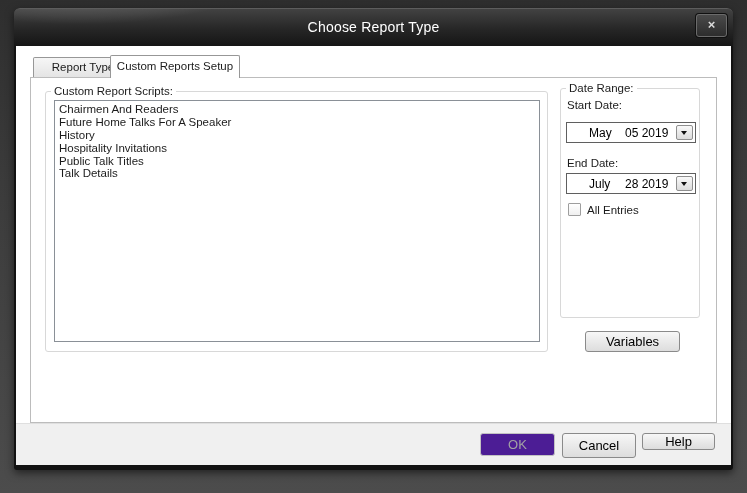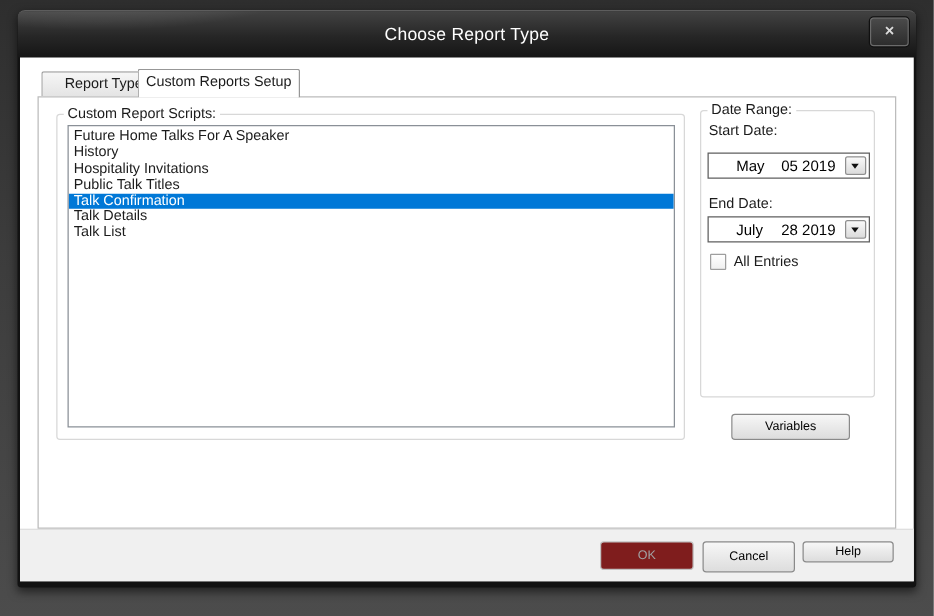--- a/index.html
+++ b/index.html
@@ -108,25 +108,25 @@
   .checkbox{
     width:13px; height:13px; border:1px solid #9e9e9e; border-radius:1px;
     background:linear-gradient(180deg,#ffffff,#f0f0f0); display:inline-block;
   }
   .check-label{ font-size:11.5px; color:#1b1b1b; margin-left:6px; }
 
   
   .btn{
     position:absolute; border:1px solid #8a8a8a; border-radius:3px;
     background:linear-gradient(180deg,#f7f7f7 0%,#ebebeb 45%,#dddddd 100%);
-    font-family:inherit; font-size:10px; color:#000;
+    font-family:inherit; font-size:13px; color:#000;
     display:flex; align-items:center; justify-content:center; cursor:default;
   }
   .btn.disabled{
-    background:#7f1d1d; border-color:#c2c2c2; color:#a2a2a4;
+    background:#4c1d95; border-color:#c2c2c2; color:#a2a2a4;
   }
   .variables-btn{ left:554px; top:253px; width:95px; height:21px; }
 
   
   .footer{
     position:absolute; left:0; top:377px; width:715px; height:42px;
     background:#f0f0f0; border-top:1px solid #dfdfdf;
   }
   .ok-btn{ left:464px; top:9px; width:75px; height:23px; }
   .cancel-btn{ left:546px; top:9px; width:74px; height:25px; }
@@ -148,27 +148,26 @@
 
     <div class="tab inactive">Report Type</div>
     <div class="tab active">Custom Reports Setup</div>
 
     <div class="page">
 
       <div class="groupbox scripts-group">
         <span class="legend">Custom Report Scripts:</span>
       </div>
       <div class="listbox">
+          <div class="list-item">Chairmen And Readers</div>
           <div class="list-item">Future Home Talks For A Speaker</div>
           <div class="list-item">History</div>
           <div class="list-item">Hospitality Invitations</div>
           <div class="list-item">Public Talk Titles</div>
-          <div class="list-item selected">Talk Confirmation</div>
           <div class="list-item">Talk Details</div>
-          <div class="list-item">Talk List</div>
         </div>
 
       <div class="groupbox daterange-group">
         <span class="legend">Date Range:</span>
 
         <div class="dr-label" style="top:10px">Start Date:</div>
         <div class="combo" style="top:33px">
           <span class="month">May</span>
           <span class="dayyear">05 2019</span>
           <span class="combo-btn">

